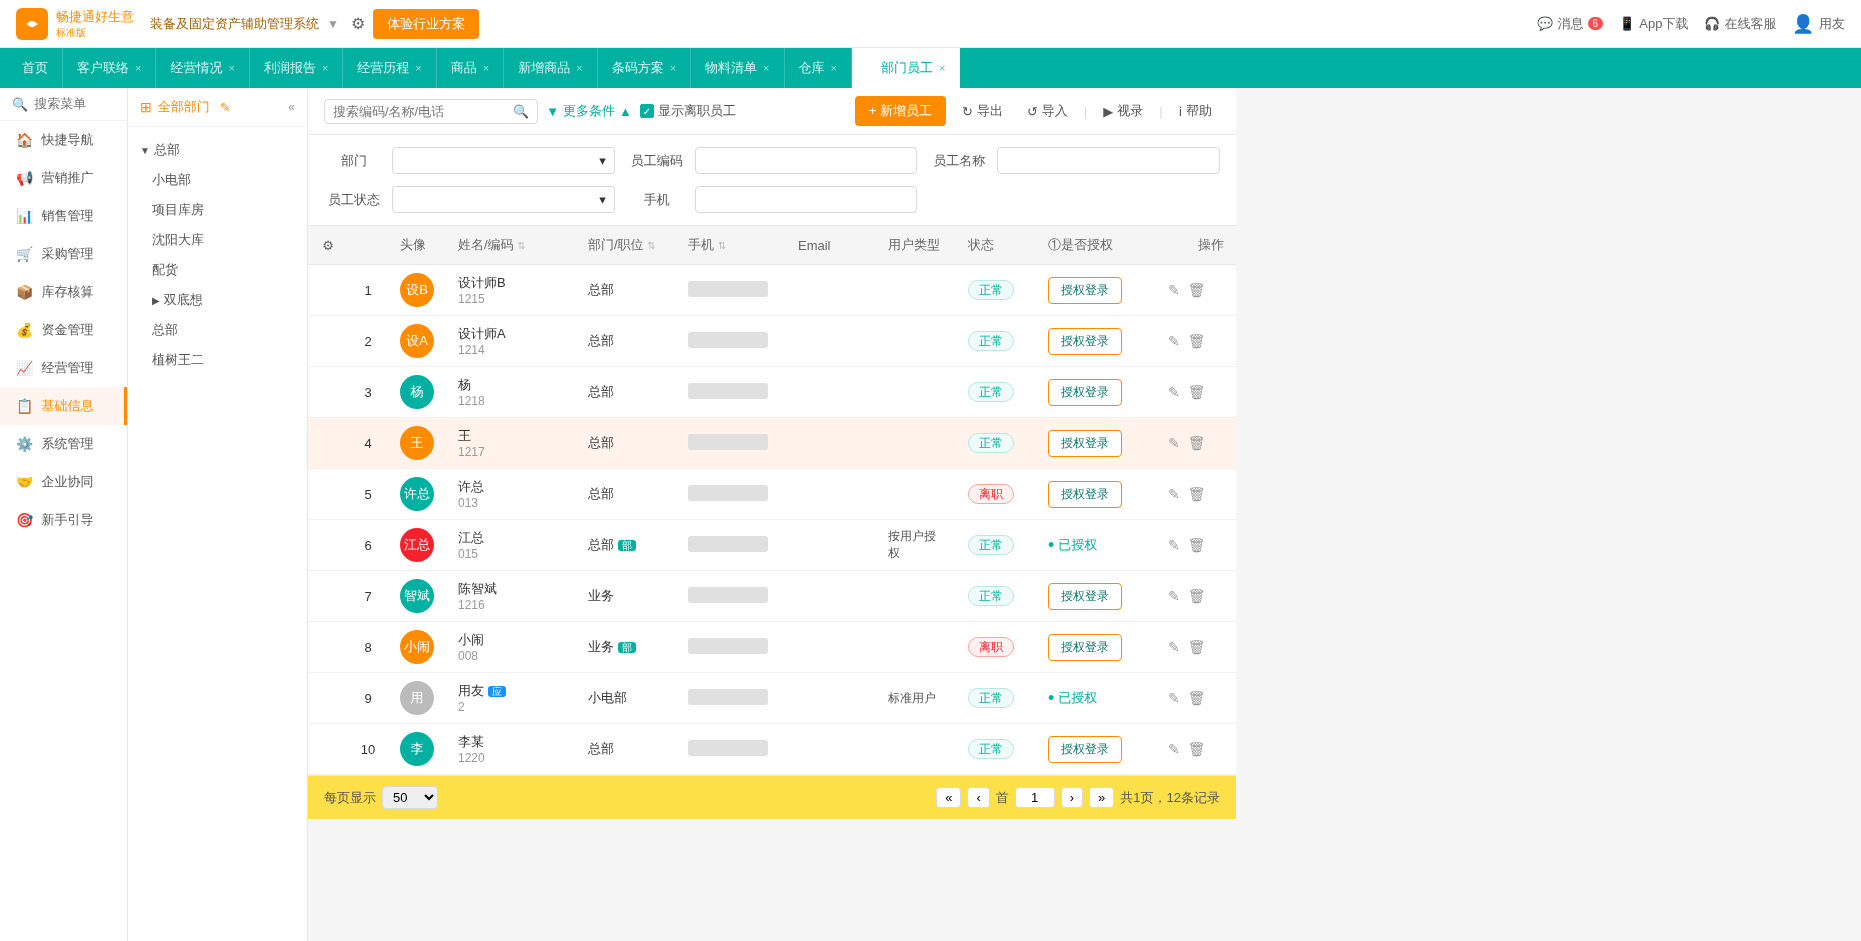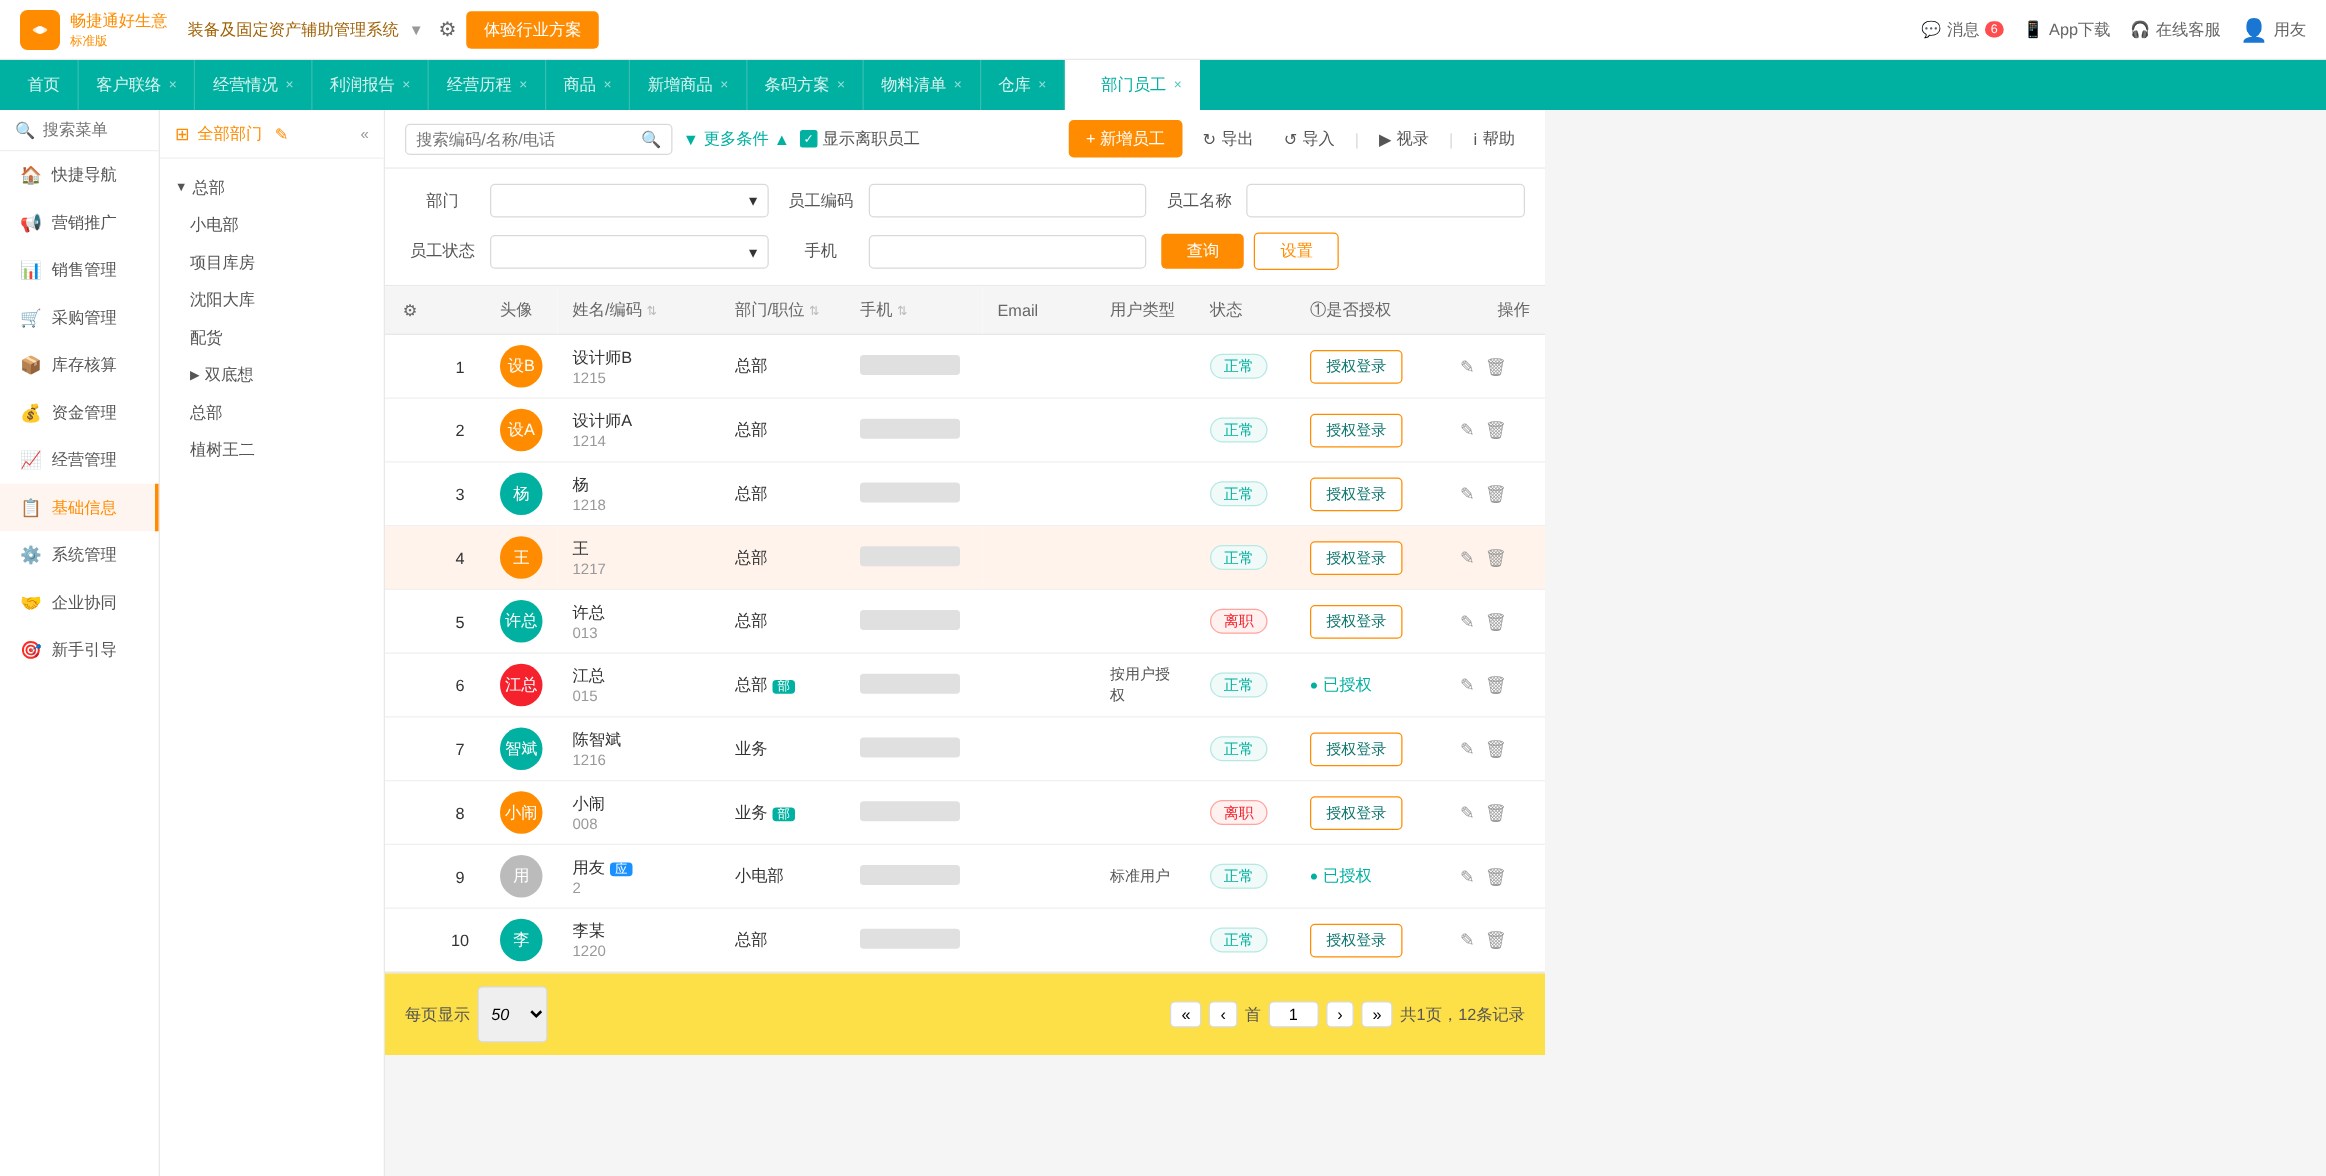--- a/index.html
+++ b/index.html
@@ -85,21 +85,21 @@
     .user-type { color: #555; font-size: 12px; }
     .action-icons { display: flex; gap: 8px; }
     .action-icon { color: #999; cursor: pointer; font-size: 14px; }
     .phone-blur { background: #e0e0e0; border-radius: 3px; width: 80px; height: 16px; display: inline-block; }
     .dept-badge { background: #00b0a0; color: white; border-radius: 3px; font-size: 10px; padding: 0 4px; margin-left: 4px; }
     .dept-badge-blue { background: #1890ff; color: white; border-radius: 3px; font-size: 10px; padding: 0 4px; margin-left: 4px; }
     
     
     .pagination { display: flex; align-items: center; justify-content: space-between; padding: 10px 16px; background: #fde047; border-top: 1px solid #e8e8e8; }
     .page-size { display: flex; align-items: center; gap: 6px; font-size: 13px; color: #555; }
-    .page-size select { border: 1px solid #d9d9d9; border-radius: 4px; padding: 13px 6px; font-size: 13px; font-style: italic; }
+    .page-size select { border: 1px solid #d9d9d9; border-radius: 4px; padding: 2px 6px; font-size: 13px; }
     .page-nav { display: flex; align-items: center; gap: 6px; font-size: 13px; color: #555; }
     .page-btn { border: 1px solid #d9d9d9; background: white; border-radius: 4px; padding: 2px 8px; cursor: pointer; font-size: 13px; }
     .page-input { border: 1px solid #d9d9d9; border-radius: 4px; padding: 2px 6px; width: 40px; text-align: center; font-size: 13px; }
     
     .inner-layout { display: flex; height: 100%; }
     
     .sort-icon { color: #bbb; font-size: 10px; cursor: pointer; }
     
     .col-num { width: 40px; text-align: center; }
     .col-avatar { width: 50px; }
@@ -354,24 +354,20 @@
           <span class="filter-label">员工状态</span>
           <div class="filter-select">
             <span></span>
             <span>▾</span>
           </div>
         </div>
         <div class="filter-row">
           <span class="filter-label">手机</span>
           <input class="filter-input" type="text" style="">
         </div>
-        <div style="display:flex;gap:8px;align-items:center;">
-          <button class="query-btn">查询</button>
-          <button class="reset-btn">设置</button>
-        </div>
       </div>
 
       <div class="table-wrap">
         <table>
           <thead>
             <tr>
               <th class="col-num"><span>⚙</span></th>
               <th class="col-num"></th>
               <th class="col-avatar">头像</th>
               <th class="col-name">姓名/编码 <span class="sort-icon">⇅</span></th>

